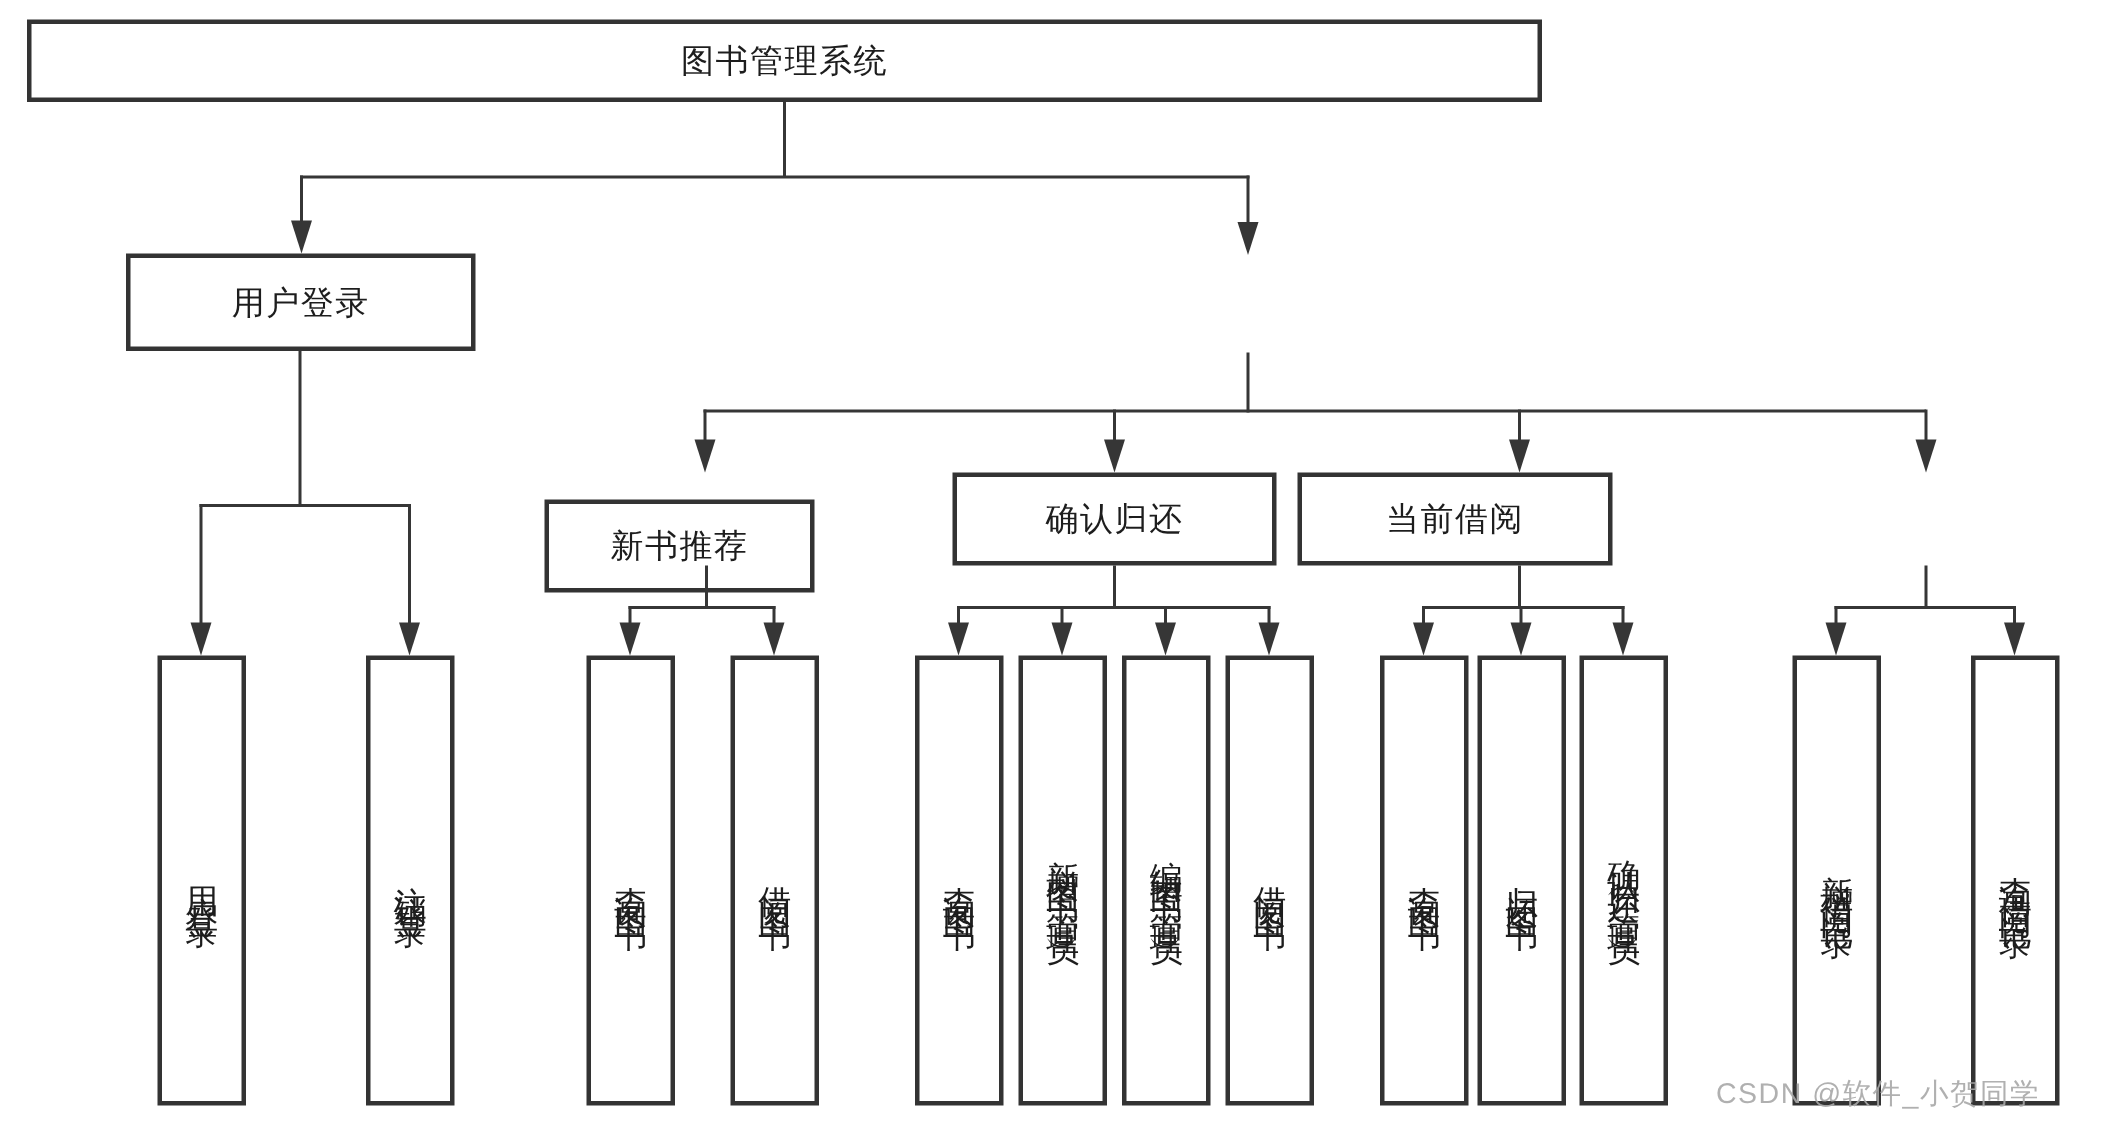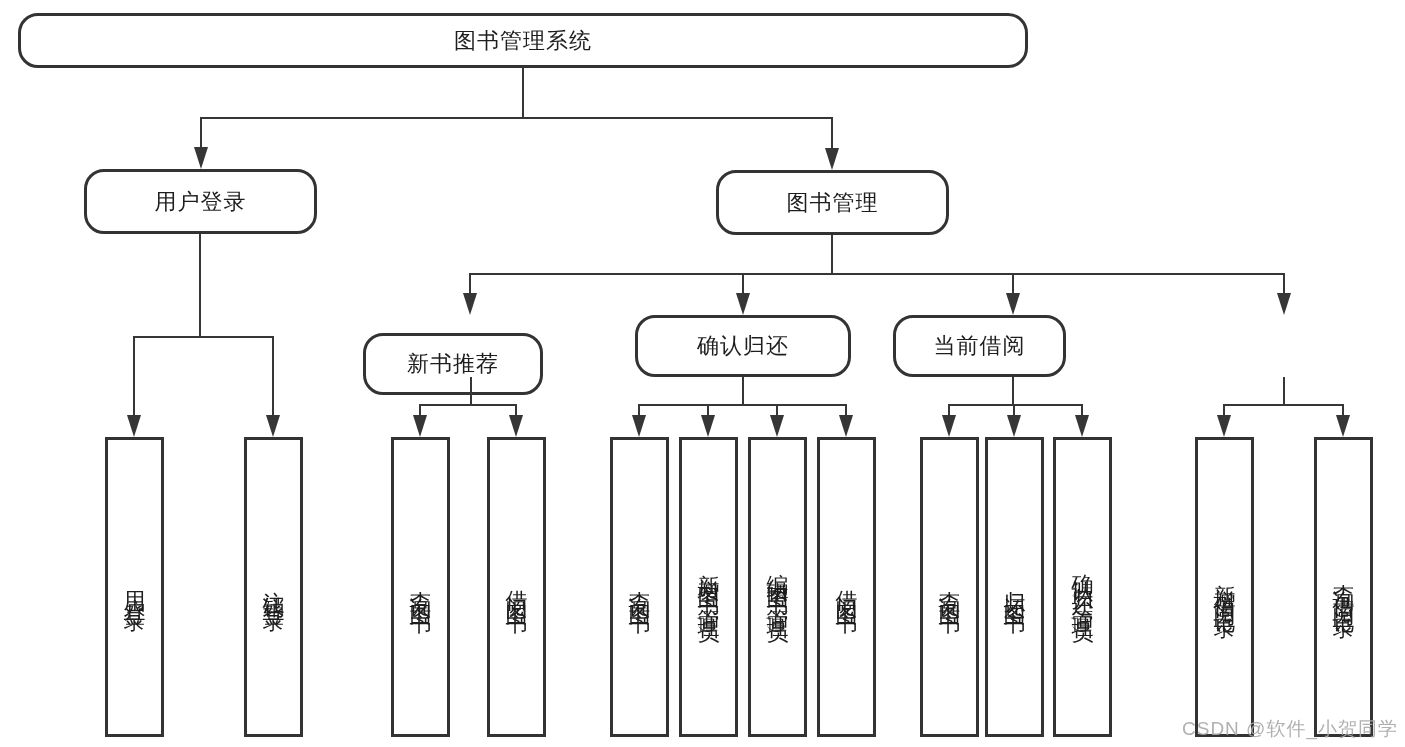--- a/index.html
+++ b/index.html
@@ -4,60 +4,57 @@
 <style>
   html,body{margin:0;padding:0;background:#fff;}
   .stage{
     position:relative;width:1405px;height:747px;background:#fff;
     font-family:"Liberation Sans","DejaVu Sans",sans-serif;overflow:hidden;
   }
   .box{
     position:absolute;border:3px solid #333;background:#fff;box-sizing:border-box;
     display:flex;align-items:center;justify-content:center;color:#1d1d1d;
   }
-  .hbox{font-size:22px;letter-spacing:1px;border-radius:20px;}
+  .hbox{font-size:22px;letter-spacing:1px;}
   .vbox span{
     writing-mode:vertical-rl;font-size:22px;letter-spacing:7px;line-height:1;
     color:#1d1d1d;
   }
   .h{position:absolute;height:2px;background:#363636;}
   .v{position:absolute;width:2px;background:#363636;}
   .arr{
     position:absolute;width:0;height:0;
     border-left:7px solid transparent;border-right:7px solid transparent;
     border-top:22px solid #363636;
   }
   .watermark{
-    position:absolute;left:1182px;top:716px;font-size:19px;
+    position:absolute;left:1144px;top:716px;font-size:19px;
     color:rgba(167,167,167,0.9);z-index:10;white-space:nowrap;letter-spacing:1px;
   }
 </style>
 </head>
 <body>
 
 <div class="stage">
 
   <div class="box hbox" style="left:18px;top:13px;width:1010px;height:55px">
     <span>图书管理系统</span>
   </div>
 
   <div class="box hbox" style="left:84px;top:169px;width:233px;height:65px">
     <span>用户登录</span>
   </div>
-  <div class="box hbox" style="left:716px;top:170px;width:233px;height:65px">
-    <span>图书管理</span>
-  </div>
 
   <div class="box hbox" style="left:363px;top:333px;width:180px;height:62px">
     <span>新书推荐</span>
   </div>
   <div class="box hbox" style="left:635px;top:315px;width:216px;height:62px">
     <span>确认归还</span>
   </div>
-  <div class="box hbox" style="left:893px;top:315px;width:173px;height:62px">
+  <div class="box hbox" style="left:865px;top:315px;width:210px;height:62px">
     <span>当前借阅</span>
   </div>
 
   <div class="box vbox" style="left:105px;top:437px;width:59px;height:300px">
     <span>用户登录</span>
   </div>
   <div class="box vbox" style="left:244px;top:437px;width:59px;height:300px">
     <span>注销登录</span>
   </div>
 

